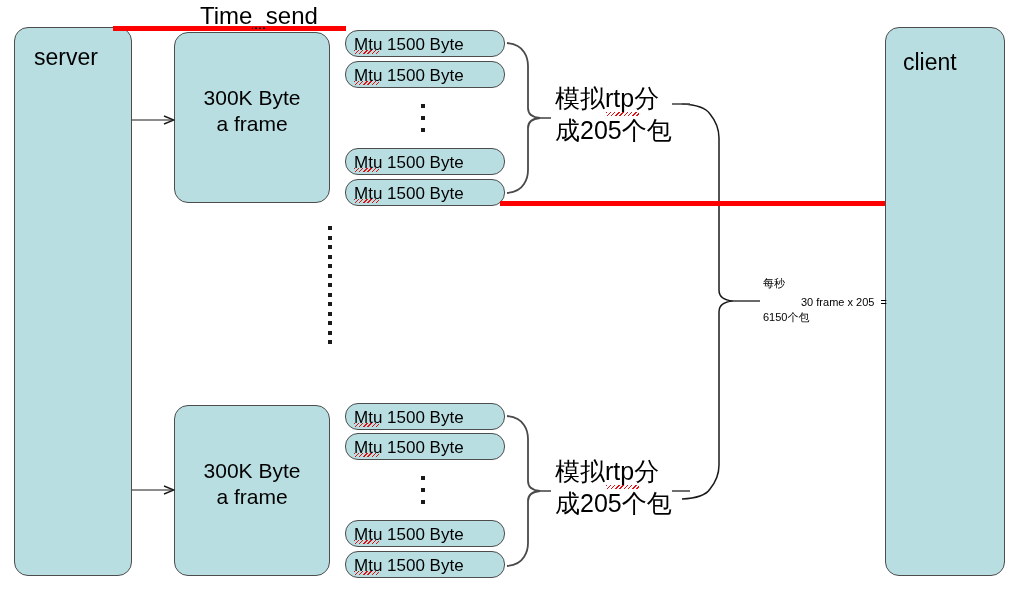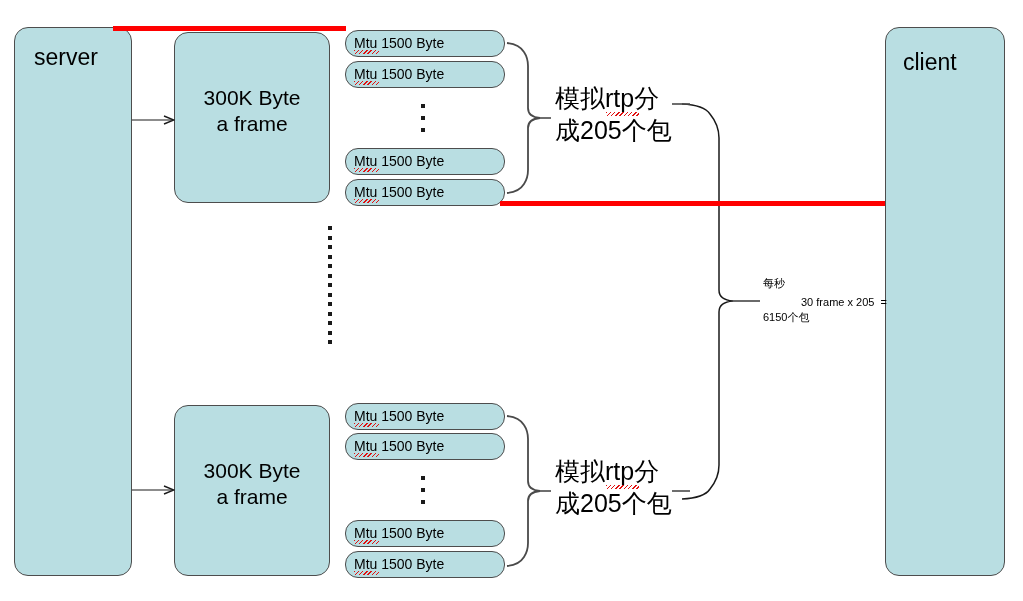--- a/index.html
+++ b/index.html
@@ -32,21 +32,21 @@
   }
   .lbl-endpoint {
     font-size: 23px;
   }
   .lbl-frame {
     font-size: 21px;
     text-align: center;
     line-height: 1.22;
   }
   .lbl-mtu {
-    font-size: 14px;
+    font-size: 17px;
   }
   .lbl-cjk {
     font-size: 25px;
     line-height: 1.28;
   }
   .lbl-small {
     font-size: 11px;
     line-height: 1.35;
   }
   .lbl-time {
@@ -214,17 +214,18 @@
     <line x1="540" y1="118" x2="551" y2="118" stroke="#4a4a4a" stroke-width="1.6"></line>
     <line x1="540" y1="491" x2="551" y2="491" stroke="#4a4a4a" stroke-width="1.6"></line>
 
     <line x1="672" y1="104" x2="690" y2="104" stroke="#4a4a4a" stroke-width="1.6"></line>
     <line x1="672" y1="491" x2="690" y2="491" stroke="#4a4a4a" stroke-width="1.6"></line>
   </svg>
 
   <div class="redline" style="left:113px; top:26px; width:233px;"></div>
   <div class="redline" style="left:500px; top:201px; width:385px;"></div>
 
+  <div class="label lbl-time" style="left:200px; top:2px;">Time_send</div>
   <div class="dotted-underline" style="left:201px; top:27px; width:128px;"></div>
 
   <div class="dotted-underline" style="left:738px; top:202px; width:141px;"></div>
 
 </div>
 
 </body></html>

